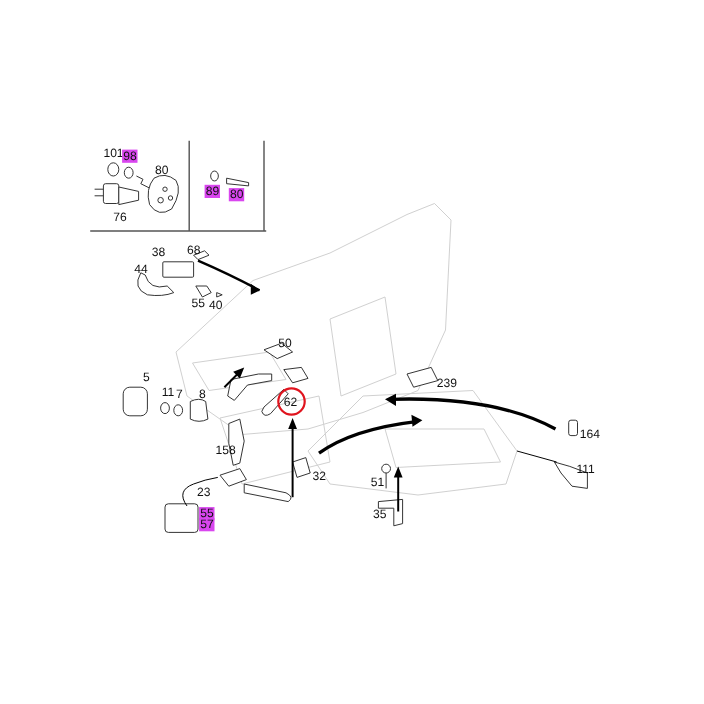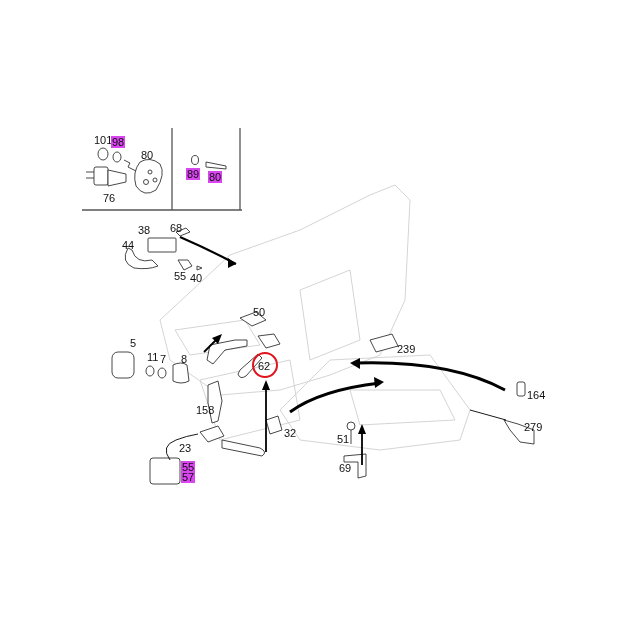--- a/index.html
+++ b/index.html
@@ -108,23 +108,23 @@
   <span class="lbl" style="left:174px;top:270px">55</span>
   <span class="lbl" style="left:190px;top:272px">40</span>
   <span class="lbl" style="left:253px;top:306px">50</span>
   <span class="lbl" style="left:130px;top:337px">5</span>
   <span class="lbl" style="left:147px;top:351px">11</span>
   <span class="lbl" style="left:160px;top:353px">7</span>
   <span class="lbl" style="left:181px;top:353px">8</span>
   <span class="lbl" style="left:258px;top:360px">62</span>
   <span class="lbl" style="left:397px;top:343px">239</span>
   <span class="lbl" style="left:527px;top:389px">164</span>
-  <span class="lbl" style="left:524px;top:421px">279</span>
+  <span class="lbl" style="left:524px;top:421px">111</span>
   <span class="lbl" style="left:196px;top:404px">158</span>
   <span class="lbl" style="left:284px;top:427px">32</span>
   <span class="lbl" style="left:337px;top:433px">51</span>
   <span class="lbl" style="left:179px;top:442px">23</span>
-  <span class="lbl" style="left:339px;top:462px">69</span>
+  <span class="lbl" style="left:339px;top:462px">35</span>
   <span class="lbl hl" style="left:181px;top:461px">55</span>
   <span class="lbl hl" style="left:181px;top:471px">57</span>
 
   <div class="callout" style="left:252px;top:352px"></div>
 </div>
 
 </body></html>

